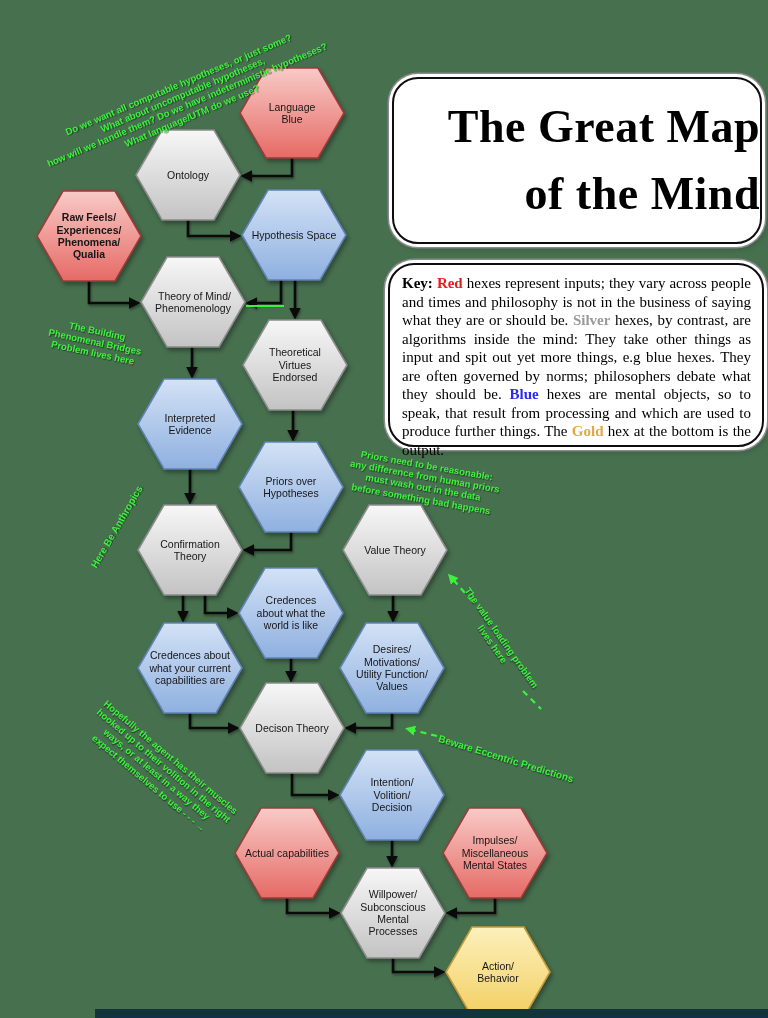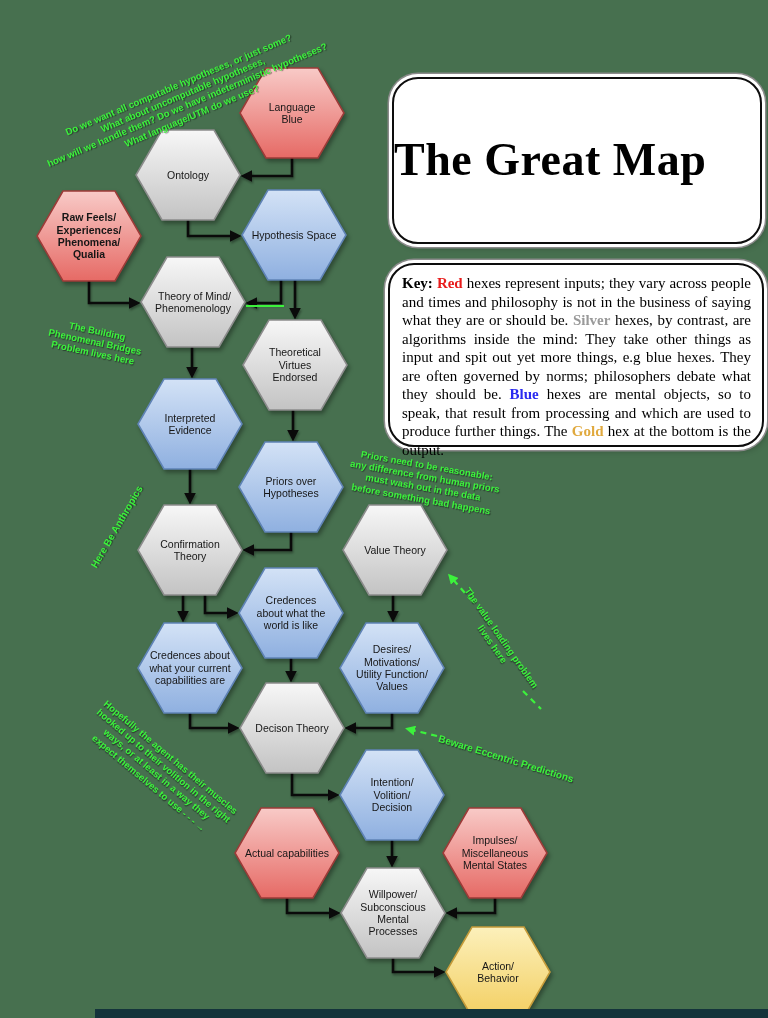--- a/index.html
+++ b/index.html
@@ -10,21 +10,21 @@
   #hex-shapes{filter:drop-shadow(2px 3px 2px rgba(0,0,0,.35));}
   #edge-lines{filter:drop-shadow(1px 2px 1px rgba(0,0,0,.35));}
   .hex-label{position:absolute;display:flex;align-items:center;justify-content:center;
      text-align:center;white-space:pre-line;font-size:10.5px;line-height:1.18;
      color:#161616;pointer-events:none;}
   .annotation{position:absolute;color:#3cf23c;font-weight:bold;white-space:pre;
      text-align:center;line-height:1.18;text-shadow:1px 1px 1px rgba(0,0,0,.45);}
   .panel{position:absolute;background:#fff;border:2.5px solid #0d0d0d;border-radius:26px;
      box-shadow:0 0 0 3px #ffffff,0 0 0 4.5px #8a8a8a,3px 4px 6px rgba(0,0,0,.25);}
   #title-box{left:392px;top:77px;width:366px;height:163px;display:flex;flex-direction:column;
-     align-items:flex-start;justify-content:center;}
+     align-items:flex-end;justify-content:center;}
   #title-box .t-line{font-family:"Liberation Serif",serif;font-weight:bold;font-size:46px;
      line-height:1.45;color:#000;letter-spacing:.5px;}
   #key-box{left:388px;top:263px;width:376px;height:184px;box-sizing:border-box;
      padding:9px 11px 8px 12px;}
   #key-text{font-family:"Liberation Serif",serif;font-size:15px;line-height:1.235;
      text-align:justify;color:#000;}
   #bottom-bar{position:absolute;height:9px;bottom:0;}
 </style>
 </head>
 <body style="background: rgb(71, 112, 79);">
@@ -166,20 +166,21 @@
 lives here</div>
       <div class="annotation" style="left: 506px; top: 759px; font-size: 10px; transform: translate(-50%, -50%) rotate(17deg);">Beware Eccentric Predictions</div>
       <div class="annotation" style="left: 160px; top: 770px; font-size: 9.5px; transform: translate(-50%, -50%) rotate(40deg);">Hopefully the agent has their muscles
 hooked up to their volition in the right
 ways, or at least in a way they
 expect themselves to use - - - →</div>
     </div>
 
   <div id="title-box" class="panel">
     <div class="t-line">The Great Map</div>
+    <div class="t-line">of the Mind</div>
   </div>
 
   <div id="key-box" class="panel">
     <div id="key-text"><span style="font-weight: bold;">Key: </span><span style="font-weight: bold; color: rgb(232, 28, 28);">Red</span><span> hexes represent inputs; they vary across people and times and philosophy is not in the business of saying what they are or should be. </span><span style="font-weight: bold; color: rgb(154, 154, 154);">Silver</span><span> hexes, by contrast, are algorithms inside the mind: They take other things as input and spit out yet more things, e.g blue hexes. They are often governed by norms; philosophers debate what they should be. </span><span style="font-weight: bold; color: rgb(43, 43, 240);">Blue</span><span> hexes are mental objects, so to speak, that result from processing and which are used to produce further things. The </span><span style="font-weight: bold; color: rgb(224, 169, 62);">Gold</span><span> hex at the bottom is the output.</span></div>
   </div>
 
   <div id="bottom-bar" style="left: 95px; width: 673px; background: rgb(20, 52, 59);"></div>
 </div>
 
 </body></html>

